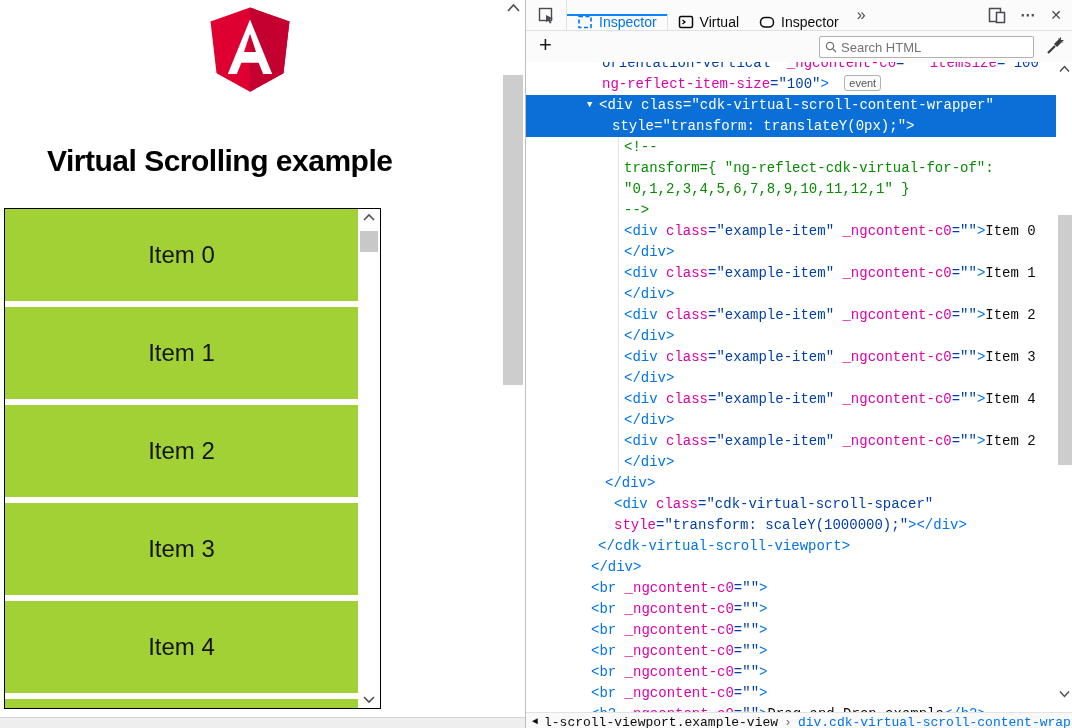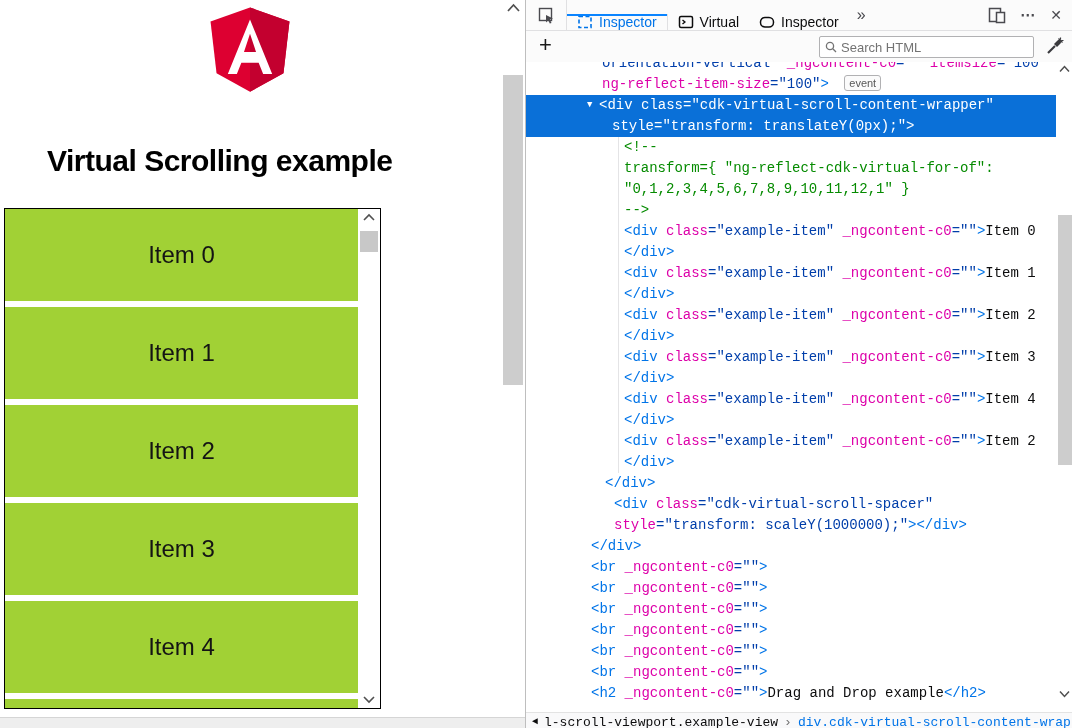--- a/index.html
+++ b/index.html
@@ -221,20 +221,21 @@
           <div class="code-line" style="padding-left: 98px;"><span class="tg">&lt;/div&gt;</span></div>
           <div class="code-line" style="padding-left: 98px;"><span class="tg">&lt;div</span><span class="at"> class</span><span class="vl">="example-item"</span><span class="at"> _ngcontent-c0</span><span class="vl">=""</span><span class="tg">&gt;</span><span class="tx">Item 3</span></div>
           <div class="code-line" style="padding-left: 98px;"><span class="tg">&lt;/div&gt;</span></div>
           <div class="code-line" style="padding-left: 98px;"><span class="tg">&lt;div</span><span class="at"> class</span><span class="vl">="example-item"</span><span class="at"> _ngcontent-c0</span><span class="vl">=""</span><span class="tg">&gt;</span><span class="tx">Item 4</span></div>
           <div class="code-line" style="padding-left: 98px;"><span class="tg">&lt;/div&gt;</span></div>
           <div class="code-line" style="padding-left: 98px;"><span class="tg">&lt;div</span><span class="at"> class</span><span class="vl">="example-item"</span><span class="at"> _ngcontent-c0</span><span class="vl">=""</span><span class="tg">&gt;</span><span class="tx">Item 2</span></div>
           <div class="code-line" style="padding-left: 98px;"><span class="tg">&lt;/div&gt;</span></div>
           <div class="code-line" style="padding-left: 79px;"><span class="tg">&lt;/div&gt;</span></div>
           <div class="code-line" style="padding-left: 88px;"><span class="tg">&lt;div</span><span class="at"> class</span><span class="vl">="cdk-virtual-scroll-spacer"</span></div>
           <div class="code-line" style="padding-left: 88px;"><span class="at">style</span><span class="vl">="transform: scaleY(1000000);"</span><span class="tg">&gt;&lt;/div&gt;</span></div>
+          <div class="code-line" style="padding-left: 72px;"><span class="tg">&lt;/cdk-virtual-scroll-viewport&gt;</span></div>
           <div class="code-line" style="padding-left: 65px;"><span class="tg">&lt;/div&gt;</span></div>
           <div class="code-line" style="padding-left: 65px;"><span class="tg">&lt;br</span><span class="at"> _ngcontent-c0</span><span class="vl">=""</span><span class="tg">&gt;</span></div>
           <div class="code-line" style="padding-left: 65px;"><span class="tg">&lt;br</span><span class="at"> _ngcontent-c0</span><span class="vl">=""</span><span class="tg">&gt;</span></div>
           <div class="code-line" style="padding-left: 65px;"><span class="tg">&lt;br</span><span class="at"> _ngcontent-c0</span><span class="vl">=""</span><span class="tg">&gt;</span></div>
           <div class="code-line" style="padding-left: 65px;"><span class="tg">&lt;br</span><span class="at"> _ngcontent-c0</span><span class="vl">=""</span><span class="tg">&gt;</span></div>
           <div class="code-line" style="padding-left: 65px;"><span class="tg">&lt;br</span><span class="at"> _ngcontent-c0</span><span class="vl">=""</span><span class="tg">&gt;</span></div>
           <div class="code-line" style="padding-left: 65px;"><span class="tg">&lt;br</span><span class="at"> _ngcontent-c0</span><span class="vl">=""</span><span class="tg">&gt;</span></div>
           <div class="code-line" style="padding-left: 65px;"><span class="tg">&lt;h2</span><span class="at"> _ngcontent-c0</span><span class="vl">=""</span><span class="tg">&gt;</span><span class="tx">Drag and Drop example</span><span class="tg">&lt;/h2&gt;</span></div>
         </div>
       <div id="mk-sb">

